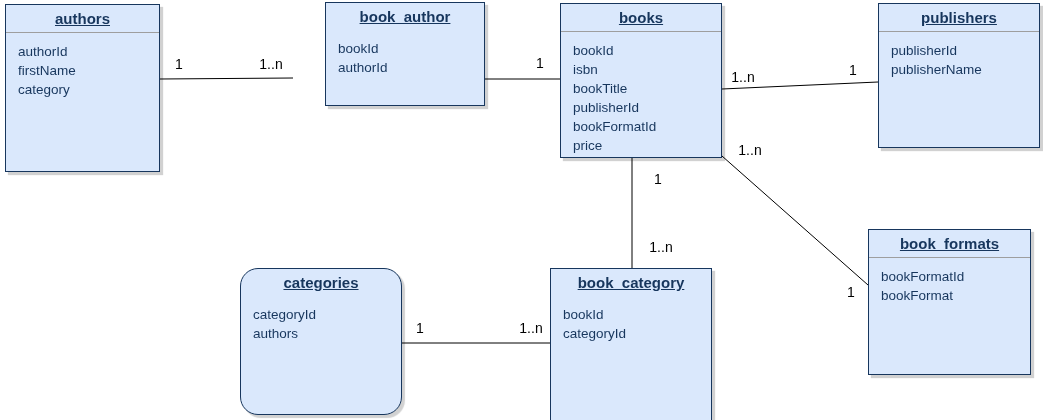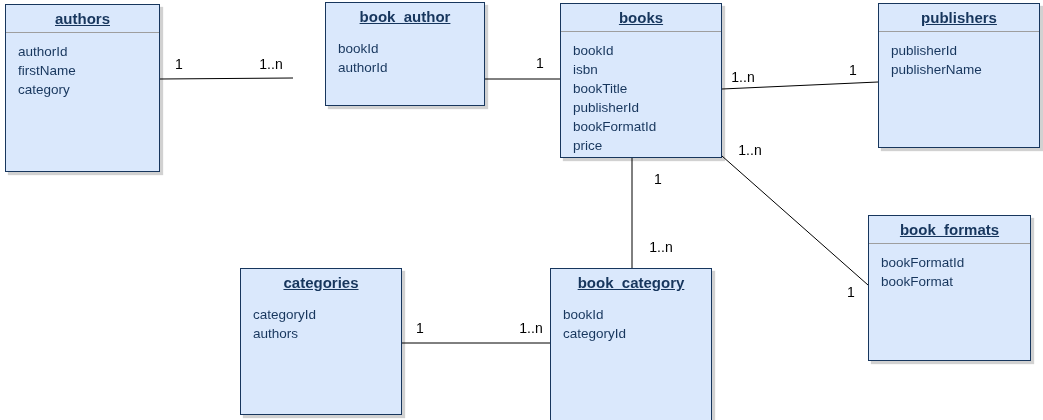--- a/index.html
+++ b/index.html
@@ -114,28 +114,28 @@
           <div class="table-field">price</div>
         </div>
       </div>
       <div class="er-table has-divider" style="left: 878px; top: 3px; width: 162px; height: 145px;">
         <div class="table-title">publishers</div>
         <div class="table-fields">
           <div class="table-field">publisherId</div>
           <div class="table-field">publisherName</div>
         </div>
       </div>
-      <div class="er-table has-divider" style="left: 868px; top: 215px; width: 163px; height: 146px;">
+      <div class="er-table has-divider" style="left: 868px; top: 229px; width: 163px; height: 146px;">
         <div class="table-title">book_formats</div>
         <div class="table-fields">
           <div class="table-field">bookFormatId</div>
           <div class="table-field">bookFormat</div>
         </div>
       </div>
-      <div class="er-table" style="left: 240px; top: 268px; width: 162px; height: 147px;">
+      <div class="er-table" style="left: 240px; top: 268px; width: 162px; height: 147px; border-radius: 18px;">
         <div class="table-title">categories</div>
         <div class="table-fields">
           <div class="table-field">categoryId</div>
           <div class="table-field">authors</div>
         </div>
       </div>
       <div class="er-table" style="left: 550px; top: 268px; width: 162px; height: 176px;">
         <div class="table-title">book_category</div>
         <div class="table-fields">
           <div class="table-field">bookId</div>

